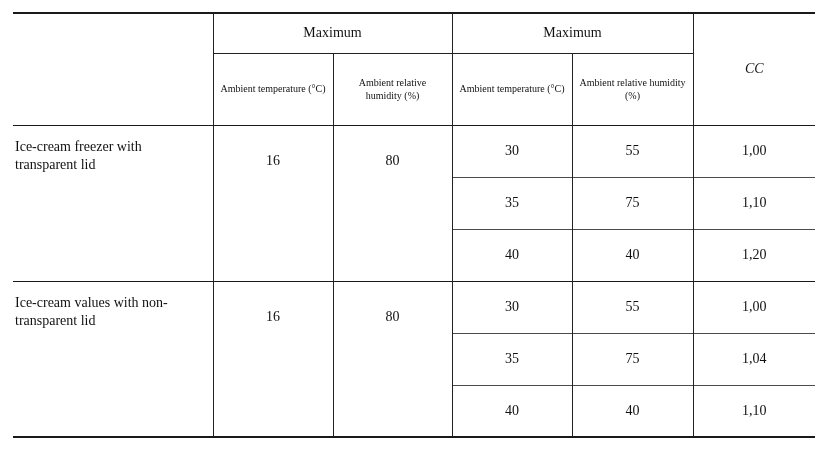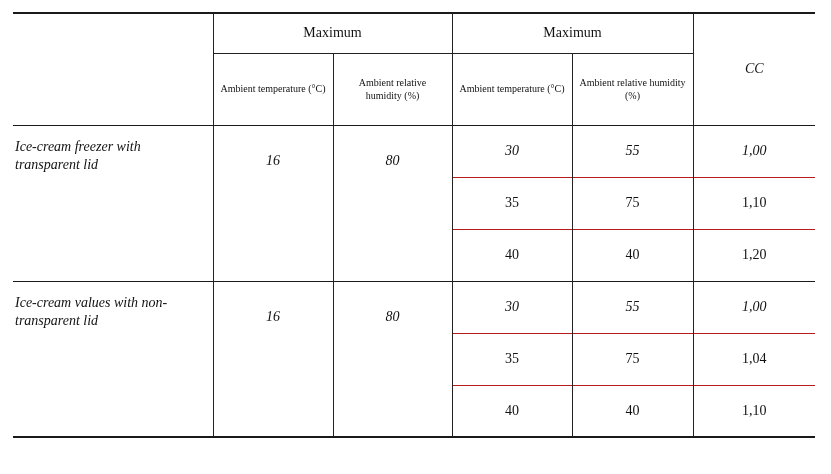--- a/index.html
+++ b/index.html
@@ -45,21 +45,21 @@
     padding: 0 6px;
     vertical-align: middle;
     text-align: center;
     line-height: 1.32;
   }
 
   
   .bl  { border-left: 1px solid #222222; }
   .bt2 { border-top: 2px solid #1a1a1a; }          
   .bb1 { border-bottom: 1px solid #222222; }        
-  .bt15 { border-top: 1.5px solid #1a1a1a; font-style: italic; }        
+  .bt15 { border-top: 1.5px solid #1a1a1a; }        
   .bt1 { border-top: 1px solid #b91c1c; margin-top: 48px; }           
   .bb2 { border-bottom: 2.5px solid #1a1a1a; }      
 
   tr.hrow1 th { height: 40px; font-size: 14px; }
   tr.hrow2 th { height: 72px; font-size: 10px; }
   tr.brow td  { height: 52px; }
 
   td.label-cell {
     text-align: left;
     vertical-align: top;

